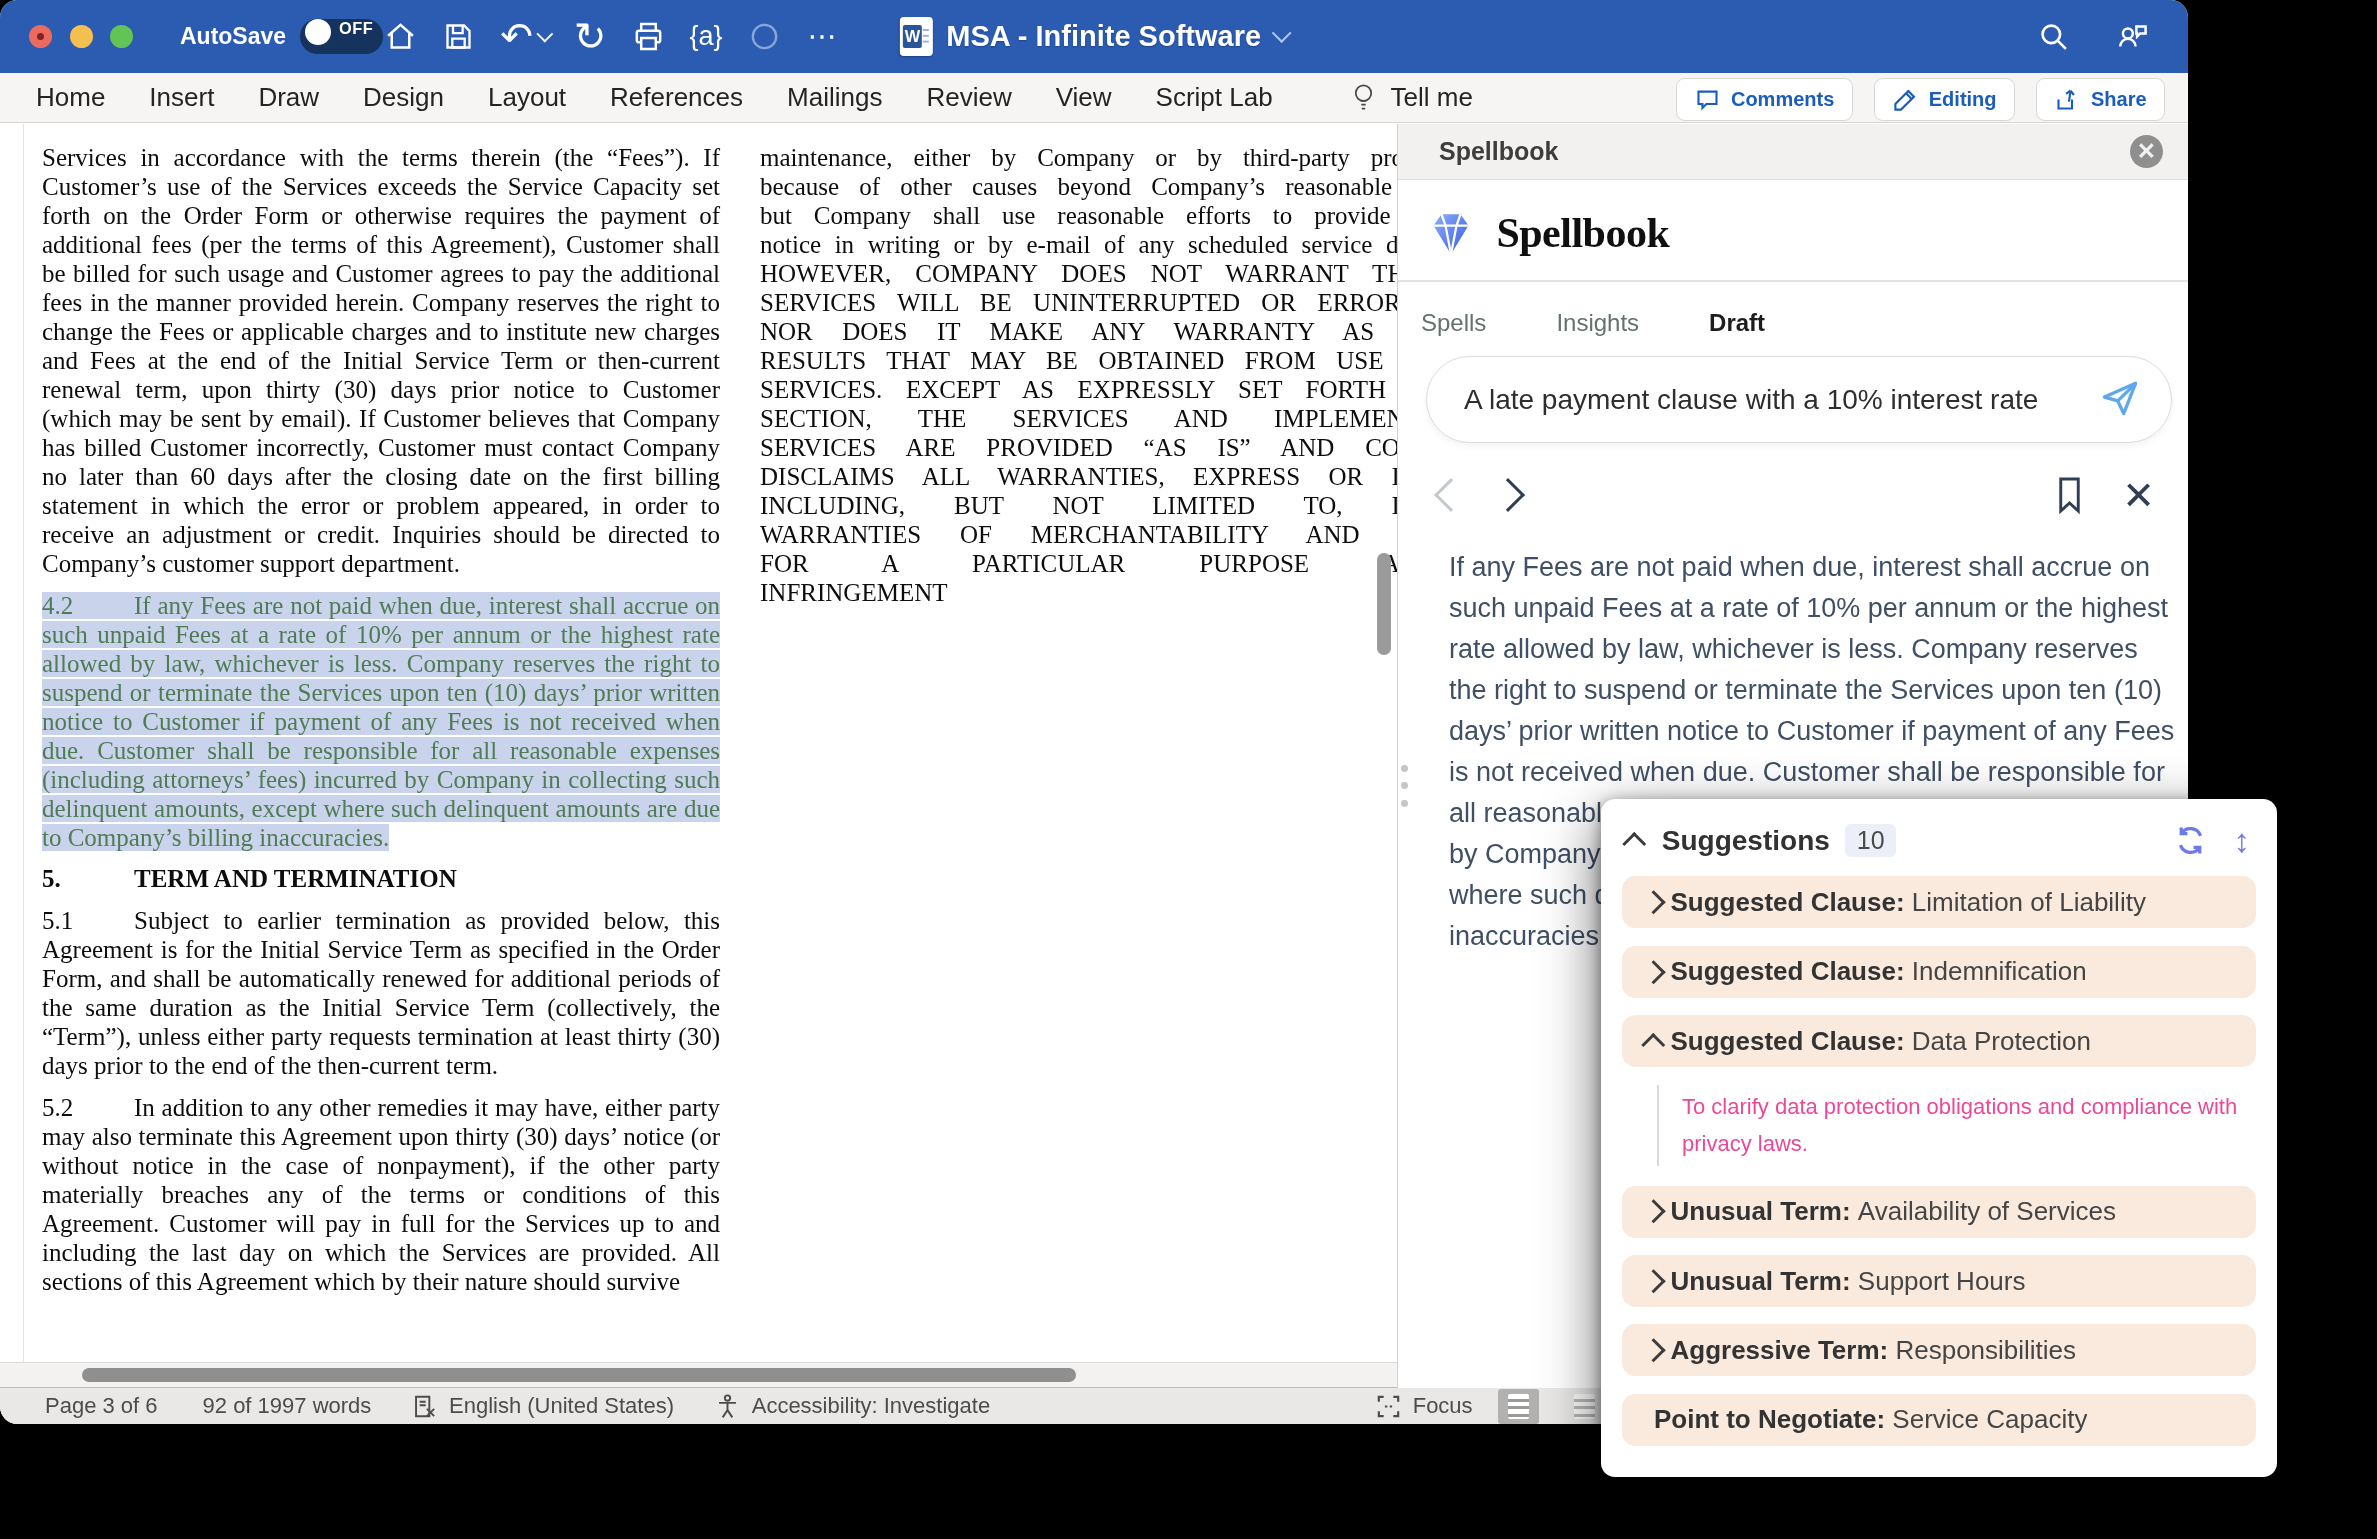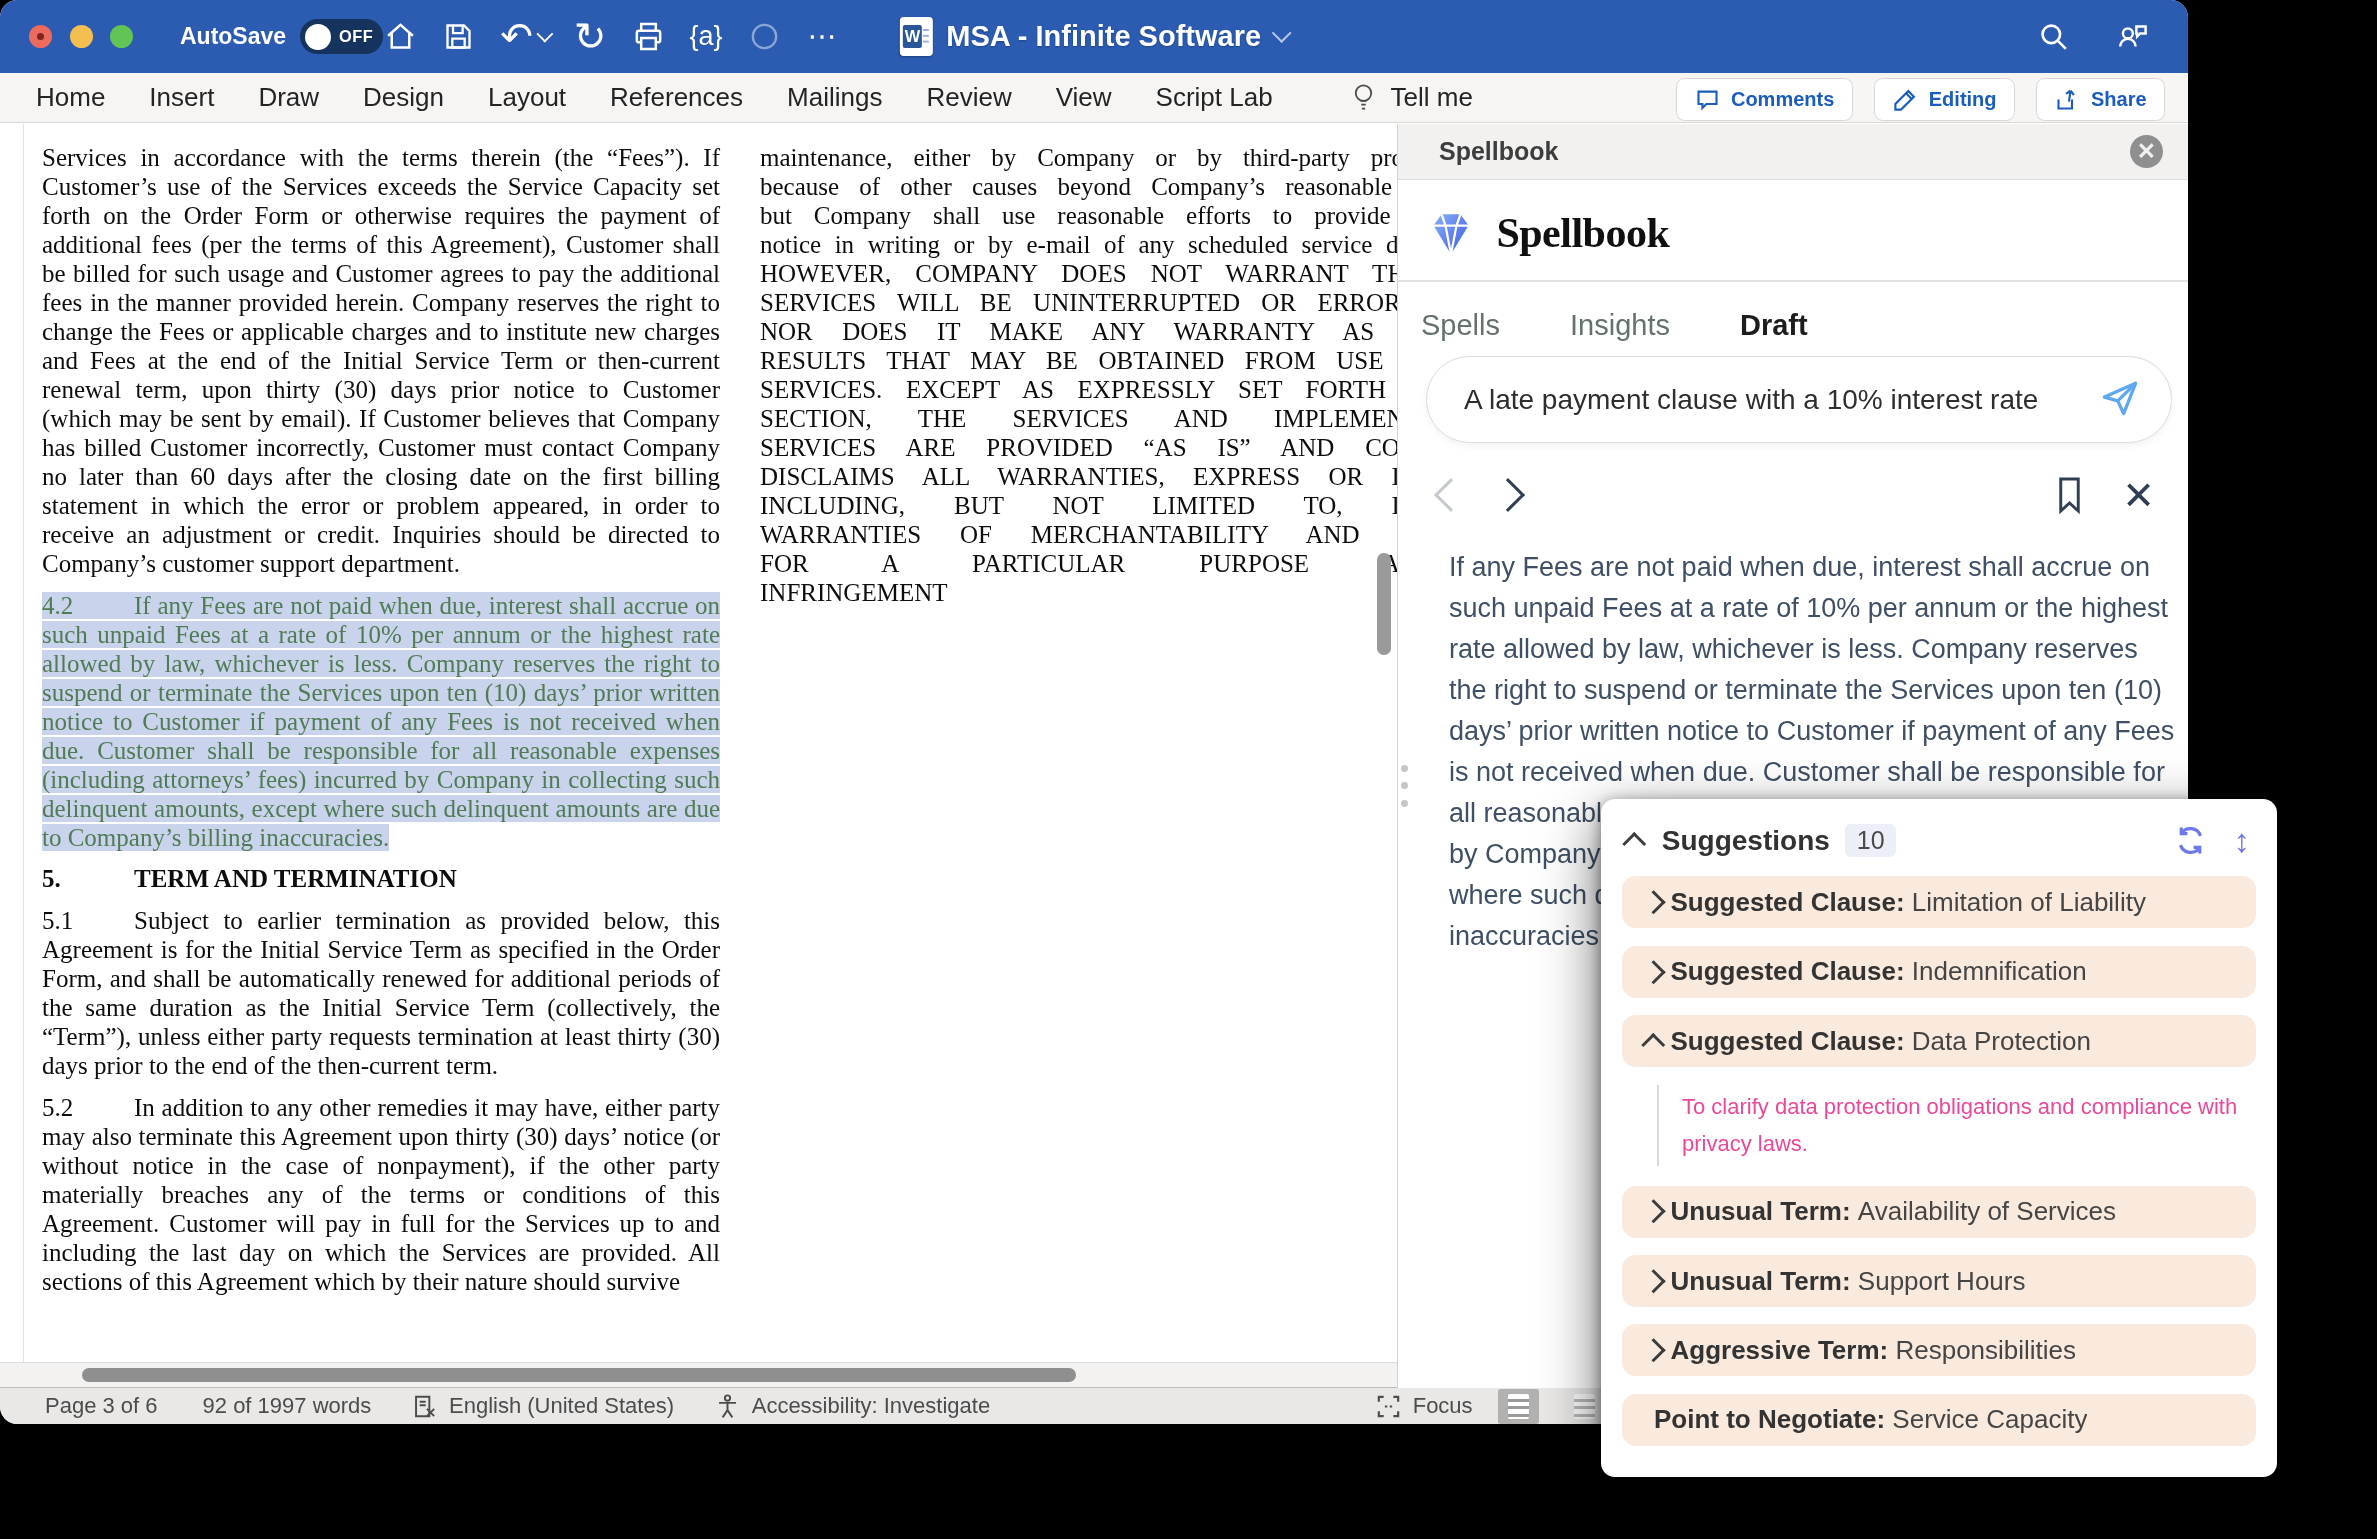--- a/index.html
+++ b/index.html
@@ -9,21 +9,21 @@
           overflow:hidden;background:#fff;}
   
   .titlebar{position:absolute;left:0;top:0;width:100%;height:73px;background:#2b5cb2;}
   .tl{position:absolute;top:25px;width:23px;height:23px;border-radius:50%;}
   .tl.red{left:29px;background:#ec6a5e;}
   .tl.red::after{content:"";position:absolute;left:7.7px;top:7.7px;width:7.7px;height:7.7px;border-radius:50%;background:#7e251d;}
   .tl.yellow{left:70px;background:#f5bf4f;}
   .tl.green{left:110px;background:#61c454;}
   .autosave{position:absolute;left:180px;top:0;height:73px;display:flex;align-items:center;gap:13.5px;color:#fff;}
   .autosave .lbl{font-size:23px;font-weight:700;}
-  .toggle{width:83px;height:35px;border-radius:17.4px;background:#15335d;display:flex;align-items:center;padding:0 5.8px;box-sizing:border-box;}
+  .toggle{width:83px;height:35px;border-radius:17.4px;background:#15335d;display:flex;align-items:flex-start;padding:0 5.8px;box-sizing:border-box;}
   .knob{width:26px;height:26px;border-radius:50%;background:#fff;}
   .toggle .state{color:#fff;font-size:16.4px;font-weight:700;margin-left:7.7px;letter-spacing:0.5px;}
   .tb-icons{position:absolute;left:382px;top:0;height:73px;display:flex;align-items:center;gap:21px;color:#fff;}
   .tb-ic{width:37px;height:37px;display:flex;align-items:center;justify-content:center;font-size:33px;line-height:1;}
   .tb-ic svg{display:block;}
   .tb-ic.dim{opacity:.45;}
   .undo-wrap{display:flex;align-items:center;gap:3.9px;}
   .chev-s{width:9.7px;height:9.7px;border-right:2.9px solid #fff;border-bottom:2.9px solid #fff;transform:rotate(45deg);margin-top:-5.8px;}
   .doctitle{position:absolute;left:50%;top:0;transform:translateX(-50%);height:73px;display:flex;align-items:center;gap:13.5px;color:#fff;}
   .wicon{width:33px;height:39px;background:#fff;border-radius:3.9px;position:relative;box-shadow:0 1px 1.9px rgba(0,0,0,.3);}
@@ -74,21 +74,21 @@
   
   .panel{position:absolute;left:1397px;top:124px;width:791px;height:1264px;background:#fff;border-left:1.9px solid #d5d3d1;box-sizing:border-box;}
   .p-head{height:55px;background:#f2f1ef;border-bottom:1px solid #e0dedd;display:flex;align-items:center;justify-content:space-between;padding:0 25px 0 41px;}
   .p-head .ttl{font-size:25px;color:#3d3d3d;font-weight:600;}
   .p-close{width:33px;height:33px;border-radius:50%;background:#8f8f8f;color:#f2f1ef;display:flex;align-items:center;justify-content:center;
            font-size:23px;font-weight:700;line-height:1;}
   .p-logo{display:flex;align-items:center;gap:15.4px;padding:23px 0 17.4px 23px;}
   .p-logo .word{font-family:"Liberation Serif",serif;font-weight:700;font-size:42px;color:#101010;letter-spacing:-0.5px;}
   .p-div{height:1.9px;background:#e5e3e1;}
   .p-tabs{display:flex;gap:70px;padding:27px 0 0 23px;}
-  .p-tab{font-size:29px;color:#64716f;}
+  .p-tab{font-size:24px;color:#64716f;}
   .p-tab.active{color:#1d1d1d;font-weight:700;}
   .p-input{position:absolute;left:28px;top:232px;width:746px;height:87px;border:1.9px solid #dcdcdc;border-radius:44px;background:#fff;
            box-sizing:border-box;display:flex;align-items:center;box-shadow:0 2.9px 7.7px rgba(0,0,0,.05);}
   .p-input .val{margin-left:37px;font-size:28px;color:#2e2e2e;flex:1;white-space:nowrap;overflow:hidden;}
   .p-input .send{margin-right:29px;}
   .p-nav{position:absolute;left:41px;top:350px;right:33px;display:flex;align-items:center;}
   .chev-nav{width:21px;height:21px;border-right:3.9px solid;border-bottom:3.9px solid;display:inline-block;}
   .chev-l{color:#c3c9cf;transform:rotate(135deg);}
   .chev-r{color:#2f3e52;transform:rotate(-45deg);margin-left:33px;}
   .p-nav .grow{flex:1;}

